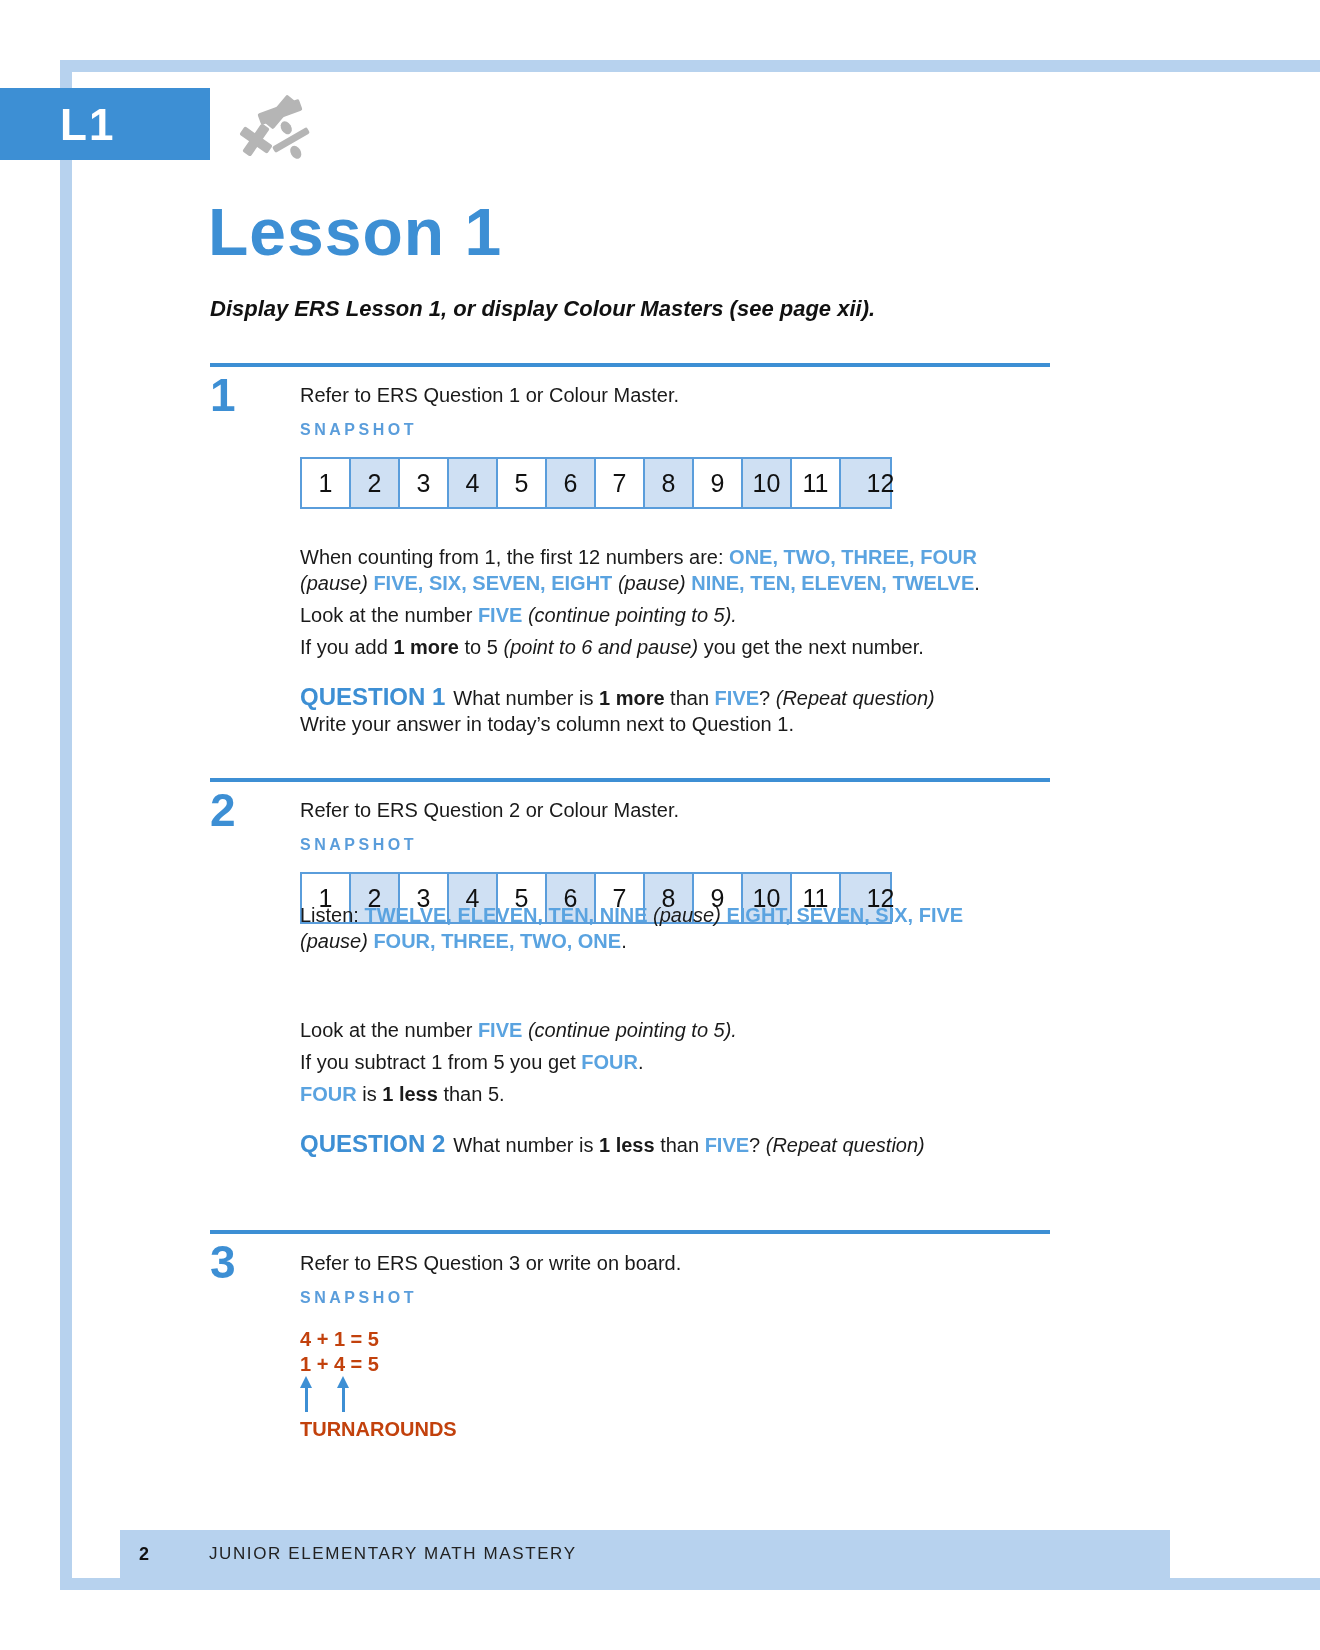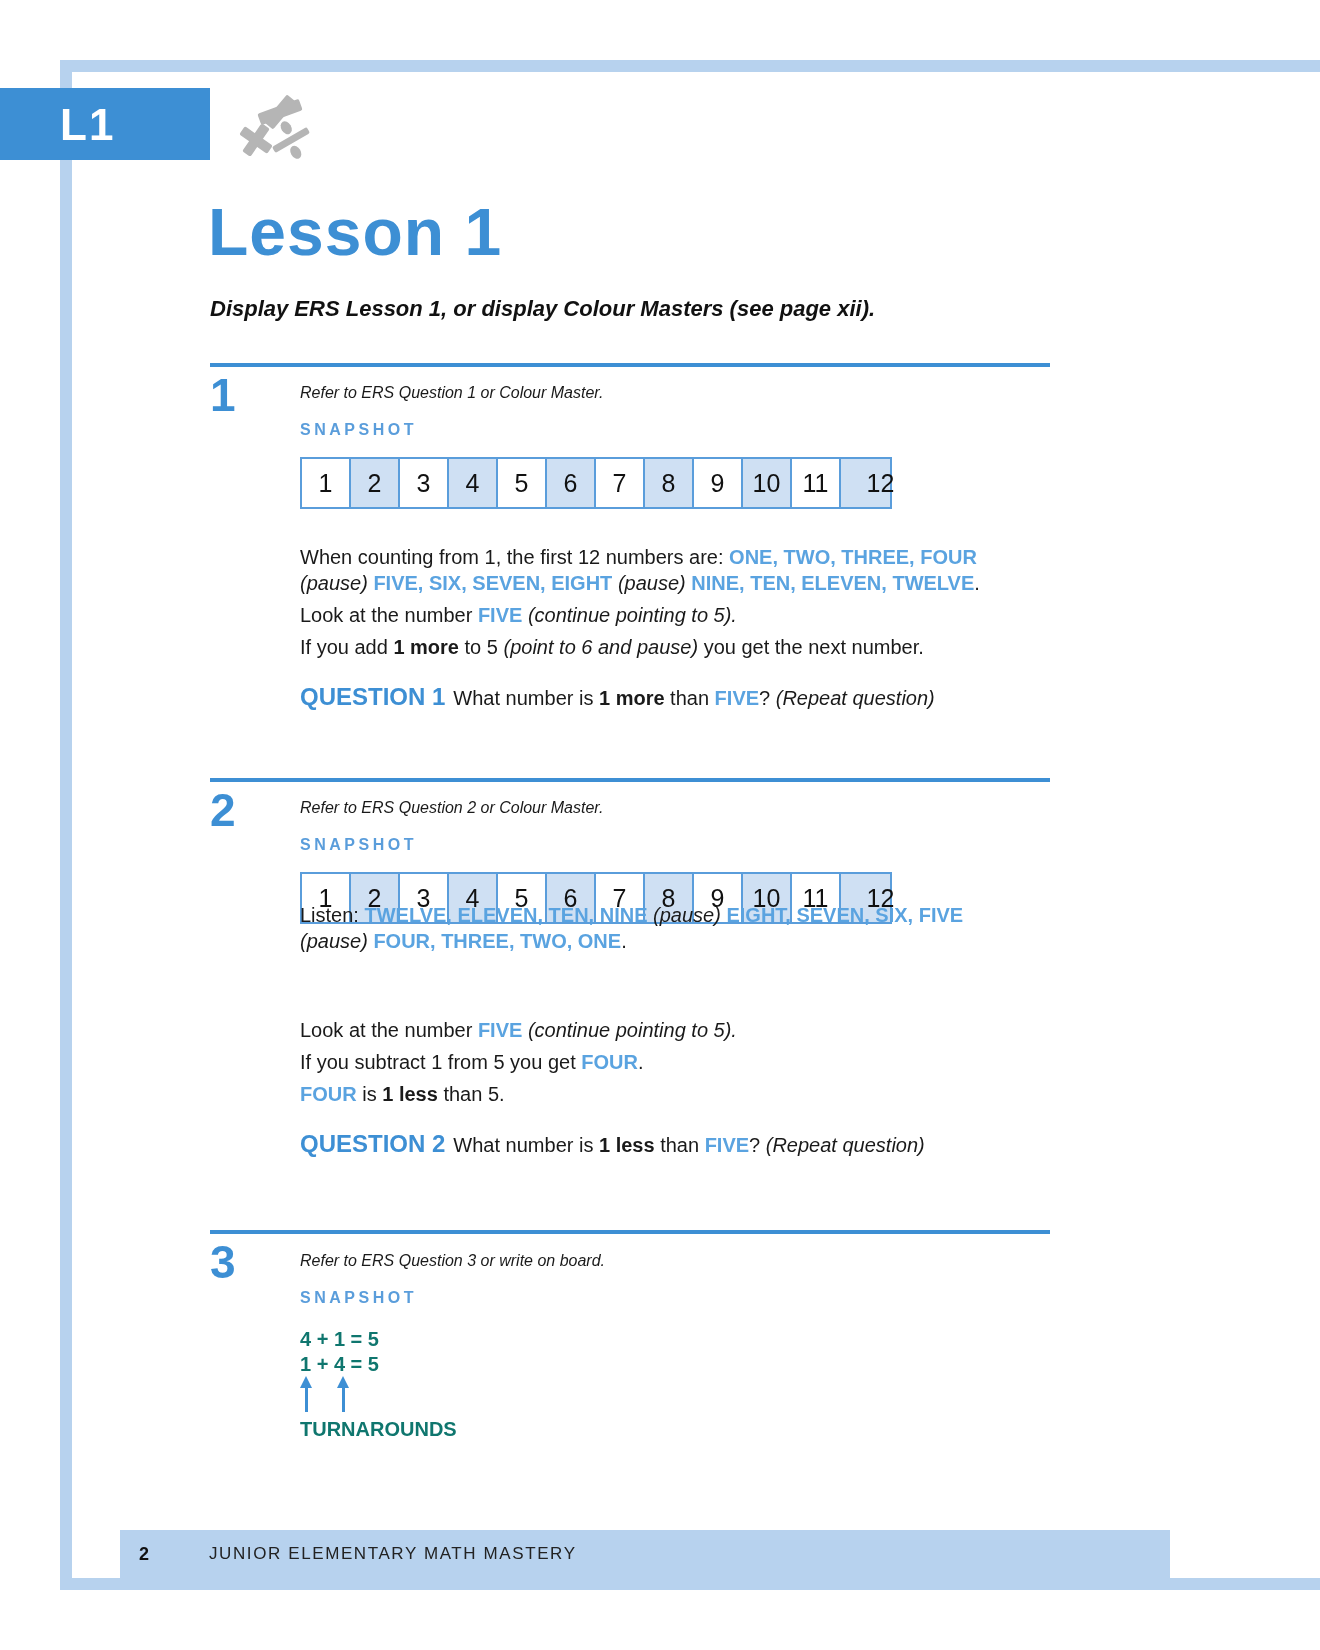--- a/index.html
+++ b/index.html
@@ -21,38 +21,38 @@
       position: absolute; left: 0; top: 88px; width: 210px; height: 72px; background: #3d8fd4;
     }
     .lesson-tab span { position: absolute; left: 60px; top: 12px; font-size: 44px; font-weight: bold; color: #fff; letter-spacing: 2px; }
     .math-icon { position: absolute; left: 236px; top: 92px; width: 80px; height: 72px; }
 
     .page-title { position: absolute; left: 208px; top: 194px; font-size: 66px; font-weight: bold; color: #3d8fd4; letter-spacing: 1px; }
     .intro { position: absolute; left: 210px; top: 296px; font-size: 22px; font-weight: bold; font-style: italic; color: #111; }
 
     .rule { position: absolute; left: 210px; width: 840px; height: 4px; background: #3d8fd4; }
     .sec-num { position: absolute; left: 210px; font-size: 46px; font-weight: bold; color: #3d8fd4; }
-    .refer { position: absolute; left: 300px; font-size: 16px; font-style: italic; color: #1a1a1a; }
+    .refer { position: absolute; left: 300px; font-size: 20px; color: #1a1a1a; }
     .snapshot { position: absolute; left: 300px; font-size: 16px; font-weight: bold; color: #5a9ddb; letter-spacing: 3.5px; }
 
     .numline { position: absolute; left: 300px; display: flex; border: 2px solid #5a9ddb; }
     .numline .cell {
       width: 49px; height: 48px; border-right: 2px solid #5a9ddb; box-sizing: border-box;
       display: flex; align-items: center; justify-content: center; font-size: 25px; color: #111; background: #fff;
     }
     .numline .cell:nth-child(2n) { background: #cfe0f3; }
     .numline .cell:last-child { border-right: none; width: 49px; padding-left: 30px; }
 
     .para { position: absolute; left: 300px; font-size: 20px; line-height: 26px; color: #1a1a1a; width: 740px; }
     .hl { color: #5aa3e0; font-weight: bold; }
     .it { font-style: italic; }
     .b { font-weight: bold; }
     .q-label { color: #3d8fd4; font-weight: bold; font-size: 24px; margin-right: 8px; }
 
-    .eq { position: absolute; left: 300px; font-size: 20px; font-weight: bold; color: #0f766e; }
+    .eq { position: absolute; left: 300px; font-size: 20px; font-weight: bold; color: #c2410c; }
     .arrow { position: absolute; width: 3px; background: #3d8fd4; }
     .arrow::before {
       content: ""; position: absolute; left: -5px; top: -10px; width: 0; height: 0;
       border-left: 6.5px solid transparent; border-right: 6.5px solid transparent; border-bottom: 12px solid #3d8fd4;
     }
   </style>
 </head>
 <body>
 
 <div class="frame-top"></div>
@@ -115,20 +115,21 @@
 </div>
 <div class="para" style="top:602px;">
   <span>Look at the number </span><span class="hl">FIVE</span>
   <span class="it">(continue pointing to 5).</span>
 </div>
 <div class="para" style="top:634px;">
   <span>If you add </span><span class="b">1 more</span><span> to 5 </span><span class="it">(point to 6 and pause)</span><span> you get the next number.</span>
 </div>
 <div class="para" style="top:684px;">
   <span class="q-label">QUESTION 1</span><span>What number is </span><span class="b">1 more</span><span> than </span><span class="hl">FIVE</span><span>? </span><span class="it">(Repeat question)</span><br>
+  <span>Write your answer in today’s column next to Question 1.</span>
 </div>
 
 <div class="rule" style="top:778px;"></div>
 <div class="sec-num" style="top:783px;">2</div>
 <div class="refer" style="top:799px;">Refer to ERS Question 2 or Colour Master.</div>
 <div class="snapshot" style="top:836px;">SNAPSHOT</div>
 <div class="numline" style="top:872px;">
   <div class="cell">1</div>
   <div class="cell">2</div>
   <div class="cell">3</div>

